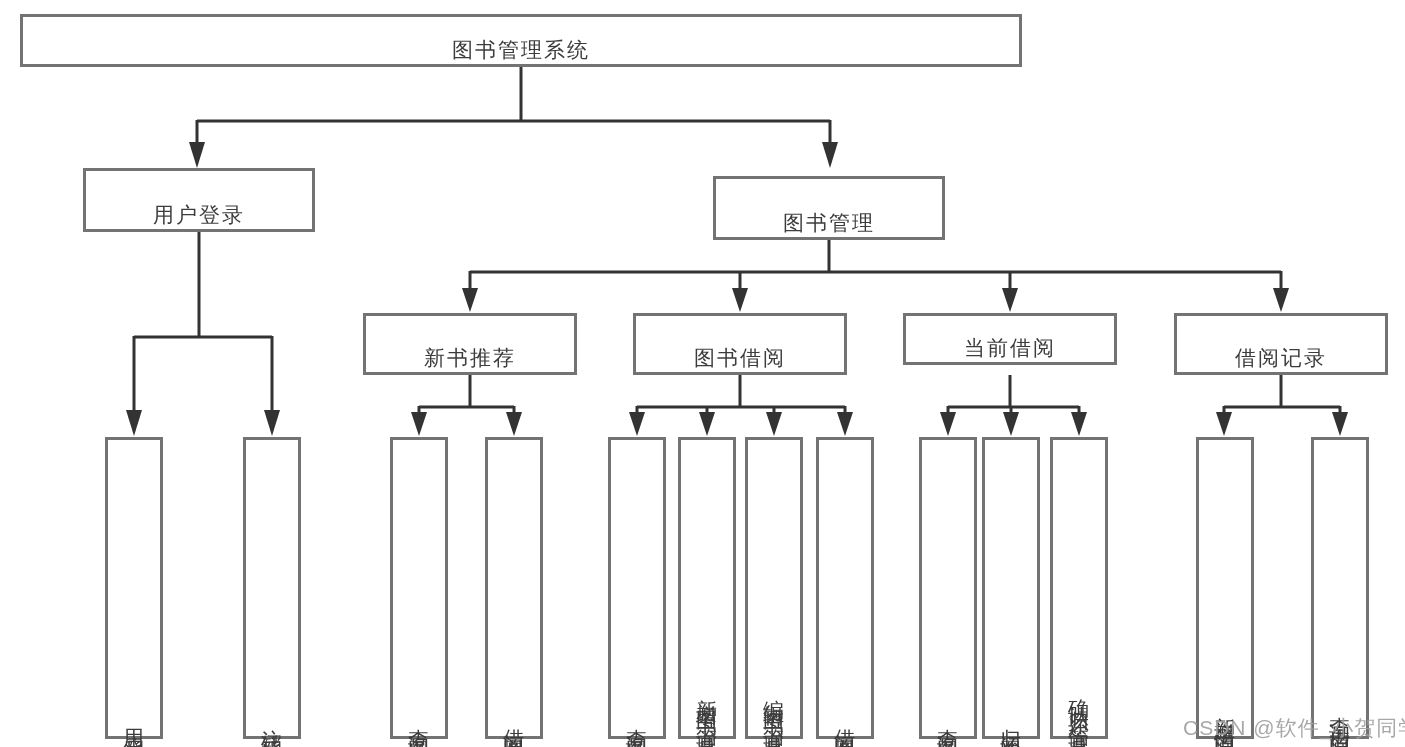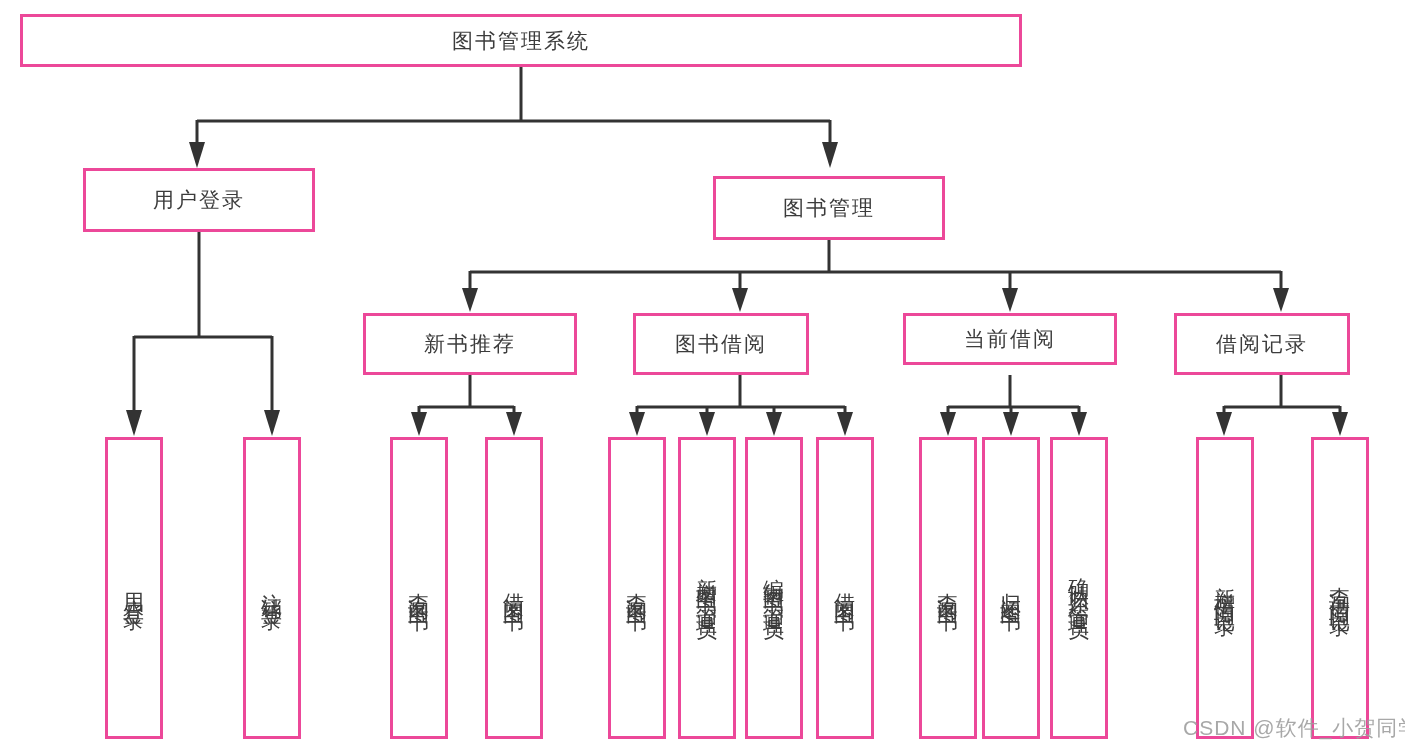--- a/index.html
+++ b/index.html
@@ -19,24 +19,24 @@
     position: absolute;
     left: 0;
     top: 0;
     width: 1405px;
     height: 747px;
     z-index: 1;
   }
   .node {
     position: absolute;
     box-sizing: border-box;
-    border: 3px solid #ec4899;
+    border: 3px solid #737373;
     background: #ffffff;
     display: flex;
-    align-items: center;
+    align-items: flex-end;
     justify-content: center;
     z-index: 2;
     color: #3c3c3c;
   }
   .h-node {
     font-size: 21px;
     letter-spacing: 2px;
     text-align: center;
   }
   .v-node {
@@ -151,27 +151,27 @@
   <div class="node h-node" style="left:83px; top:168px; width:232px; height:64px;">
     <span>用户登录</span>
   </div>
   <div class="node h-node" style="left:713px; top:176px; width:232px; height:64px;">
     <span>图书管理</span>
   </div>
 
   <div class="node h-node" style="left:363px; top:313px; width:214px; height:62px;">
     <span>新书推荐</span>
   </div>
-  <div class="node h-node" style="left:633px; top:313px; width:176px; height:62px;">
+  <div class="node h-node" style="left:633px; top:313px; width:214px; height:62px;">
     <span>图书借阅</span>
   </div>
   <div class="node h-node" style="left:903px; top:313px; width:214px; height:52px;">
     <span>当前借阅</span>
   </div>
-  <div class="node h-node" style="left:1174px; top:313px; width:176px; height:62px;font-family:Liberation Mono, monospace;">
+  <div class="node h-node" style="left:1174px; top:313px; width:214px; height:62px;font-family:Liberation Mono, monospace;">
     <span>借阅记录</span>
   </div>
 
   <div class="node v-node" style="left:105px; top:437px; width:58px; height:302px;">
     <span class="v-label">用户登录</span>
   </div>
   <div class="node v-node" style="left:243px; top:437px; width:58px; height:302px;">
     <span class="v-label">注销登录</span>
   </div>
 

